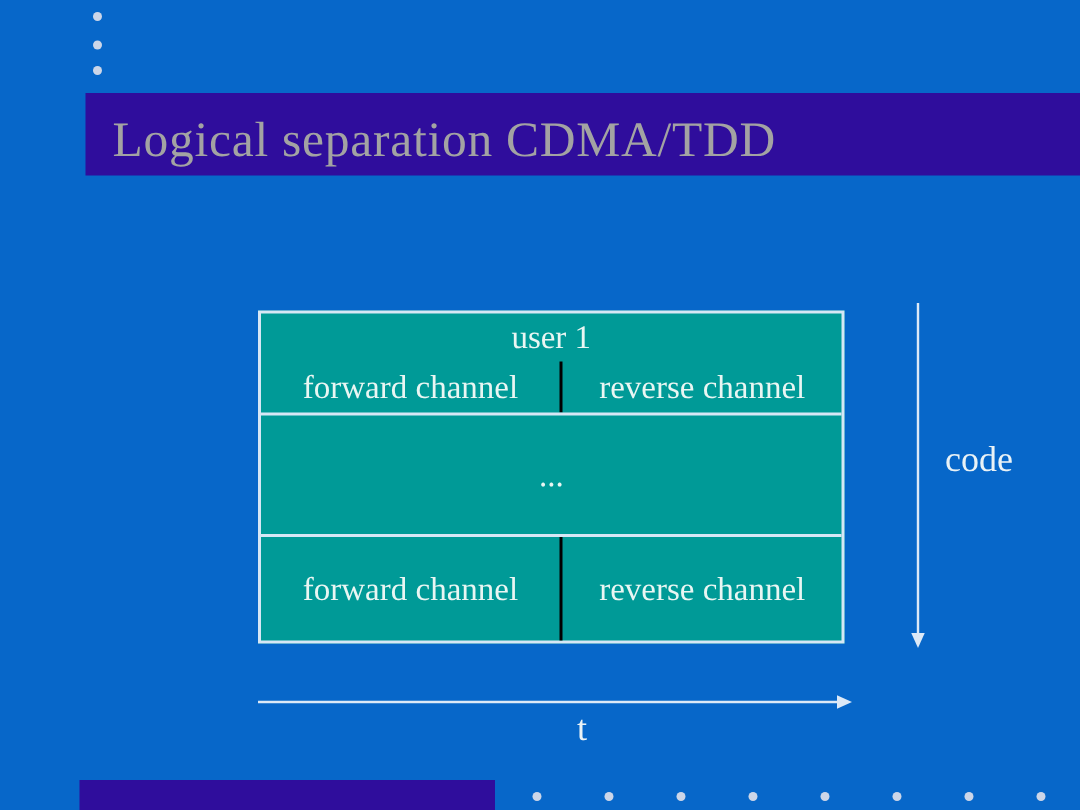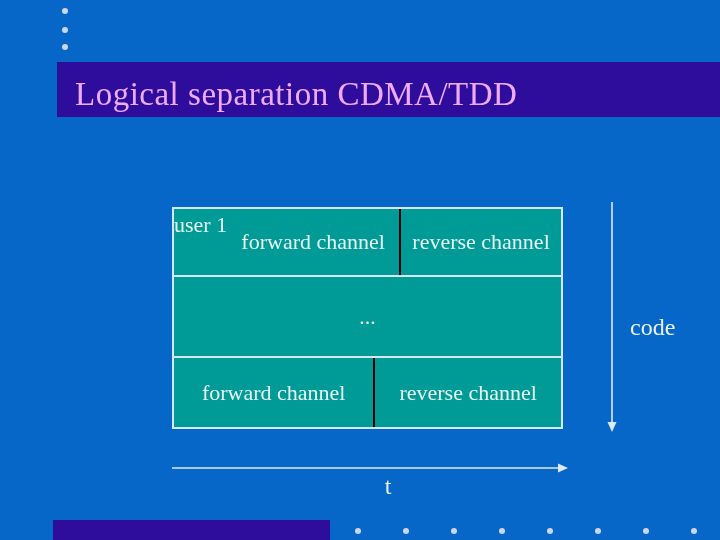--- a/index.html
+++ b/index.html
@@ -43,40 +43,40 @@
     top: 62px;
     right: 0;
     height: 55px;
     background: #2f0d9c;
     display: flex;
     align-items: center;
     padding: 9px 0 0 18px;
   }
   .title-text {
     font-size: 33px;
-    color: #f0abfc;
+    color: #a3a3a3;
     letter-spacing: 0.5px;
     white-space: nowrap;
   }
 
   
   .cdma-table {
     position: absolute;
     left: 172px;
     top: 207px;
     width: 391px;
     height: 222px;
     background: #009a97;
     border: 2px solid #d6e7f5;
     display: flex;
     flex-direction: column;
     color: #e9f6f3;
     font-size: 22px;
   }
-  .user-row { display: flex; flex-direction: row; }
+  .user-row { display: flex; flex-direction: column; }
   .row-user1 { height: 66px; }
   .row-ellipsis {
     height: 83px;
     border-top: 2px solid #d6e7f5;
     border-bottom: 2px solid #d6e7f5;
     display: flex;
     align-items: center;
     justify-content: center;
   }
   .row-usern { flex: 1; }
@@ -98,21 +98,21 @@
 
   
   .code-arrow { position: absolute; left: 602px; top: 198px; }
   .t-arrow { position: absolute; left: 168px; top: 458px; }
   .axis-label {
     position: absolute;
     color: #e9f2f6;
     font-size: 24px;
     white-space: nowrap;
   }
-  .code-label { left: 630px; top: 314px; }
+  .code-label { left: 630px; top: 294px; }
   .t-label { left: 370px; top: 473px; width: 36px; text-align: center; }
 
   
   .bottom-rect {
     position: absolute;
     left: 53px;
     top: 520px;
     width: 277px;
     height: 20px;
     background: #2f0d9c;

